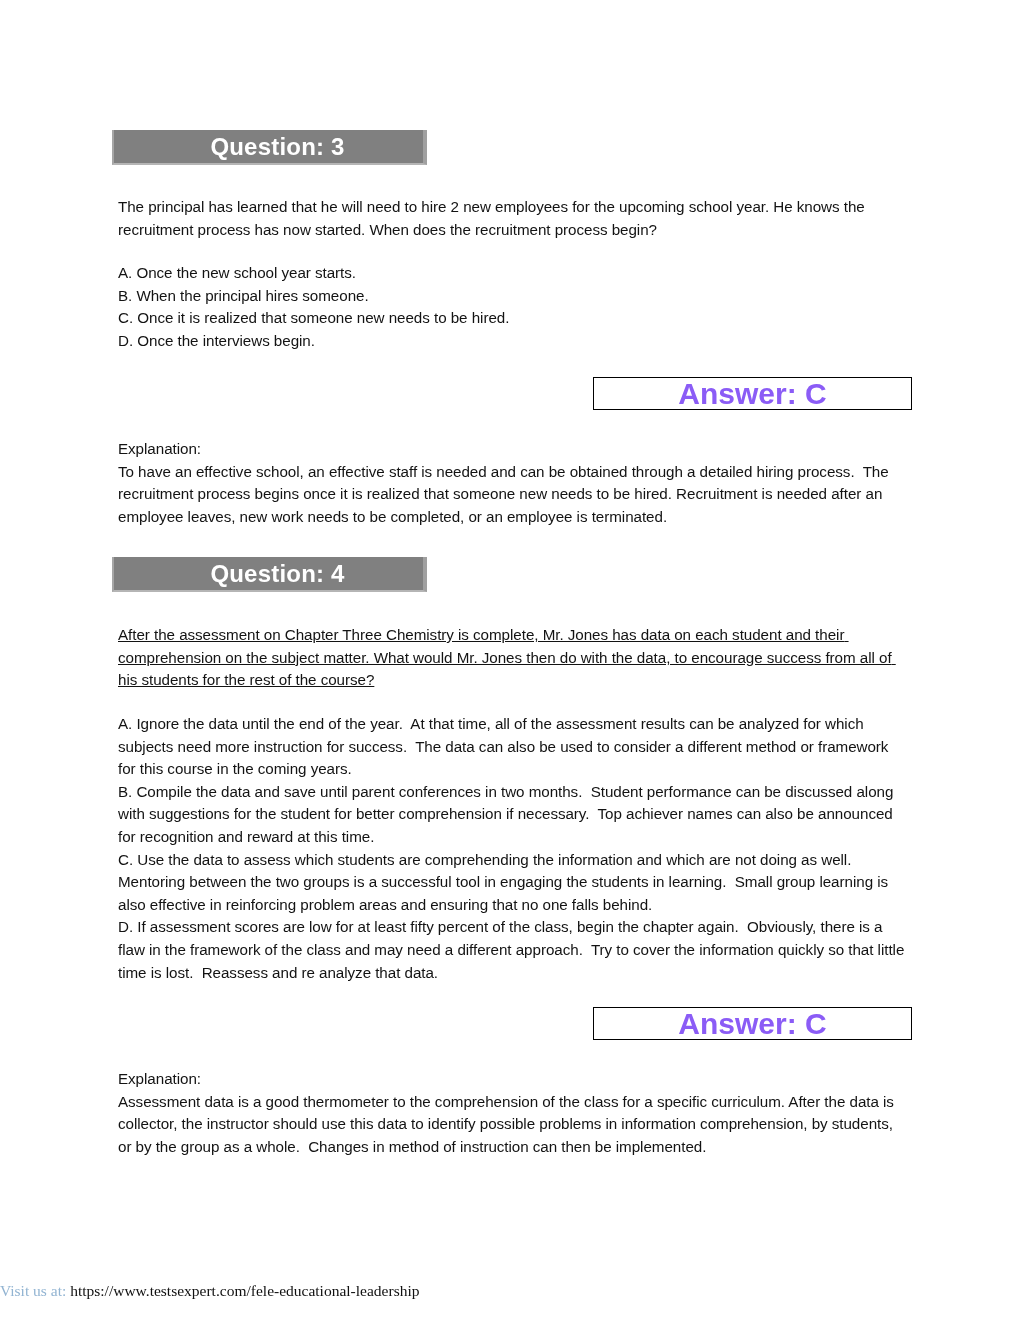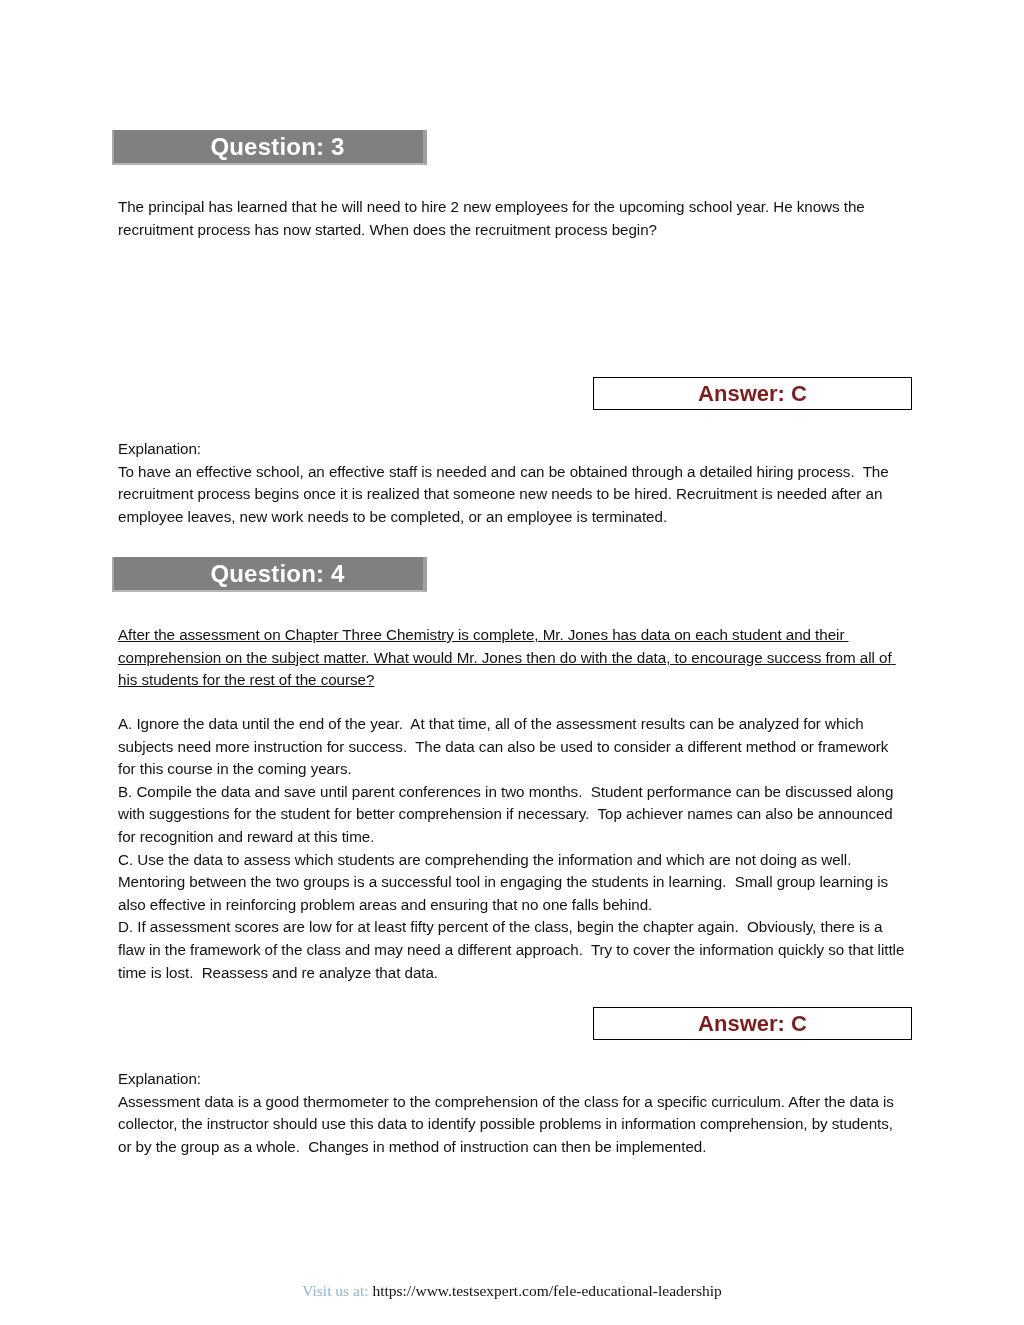--- a/index.html
+++ b/index.html
@@ -66,33 +66,33 @@
     width: 319px;
     height: 33px;
     border: 1.6px solid #000000;
     background: #ffffff;
     box-sizing: border-box;
     display: flex;
     align-items: center;
     justify-content: center;
   }
   .answer-box .answer-label {
-    font-size: 22px;
+    font-size: 30px;
     font-weight: bold;
-    color: #7f1d1d;
+    color: #8b5cf6;
     line-height: 1;
   }
 
   
   .footer {
     position: absolute;
     left: 0;
     top: 1282px;
     width: 1024px;
-    text-align: center;
+    text-align: left;
     font-family: "Liberation Serif", serif;
     font-size: 15.5px;
     white-space: nowrap;
   }
   .footer .visit {
     color: #92b4d2;
   }
   .footer .url {
     color: #101010;
   }
@@ -114,20 +114,24 @@
 <body>
 
 <div class="page">
 
   <div class="q-bar" id="bar-q3">
     <span class="q-label">Question: 3</span>
   </div>
 
   <div class="txt" id="q3-body">The principal has learned that he will need to hire 2 new employees for the upcoming school year. He knows the recruitment process has now started. When does the recruitment process begin?</div>
 
+  <div class="txt" id="q3-options">A. Once the new school year starts.
+B. When the principal hires someone.
+C. Once it is realized that someone new needs to be hired.
+D. Once the interviews begin.</div>
 
   <div class="answer-box" id="ans-q3">
     <span class="answer-label">Answer: C</span>
   </div>
 
   <div class="txt" id="q3-expl">Explanation:
 To have an effective school, an effective staff is needed and can be obtained through a detailed hiring process.  The recruitment process begins once it is realized that someone new needs to be hired. Recruitment is needed after an employee leaves, new work needs to be completed, or an employee is terminated.</div>
 
   <div class="q-bar" id="bar-q4">
     <span class="q-label">Question: 4</span>

